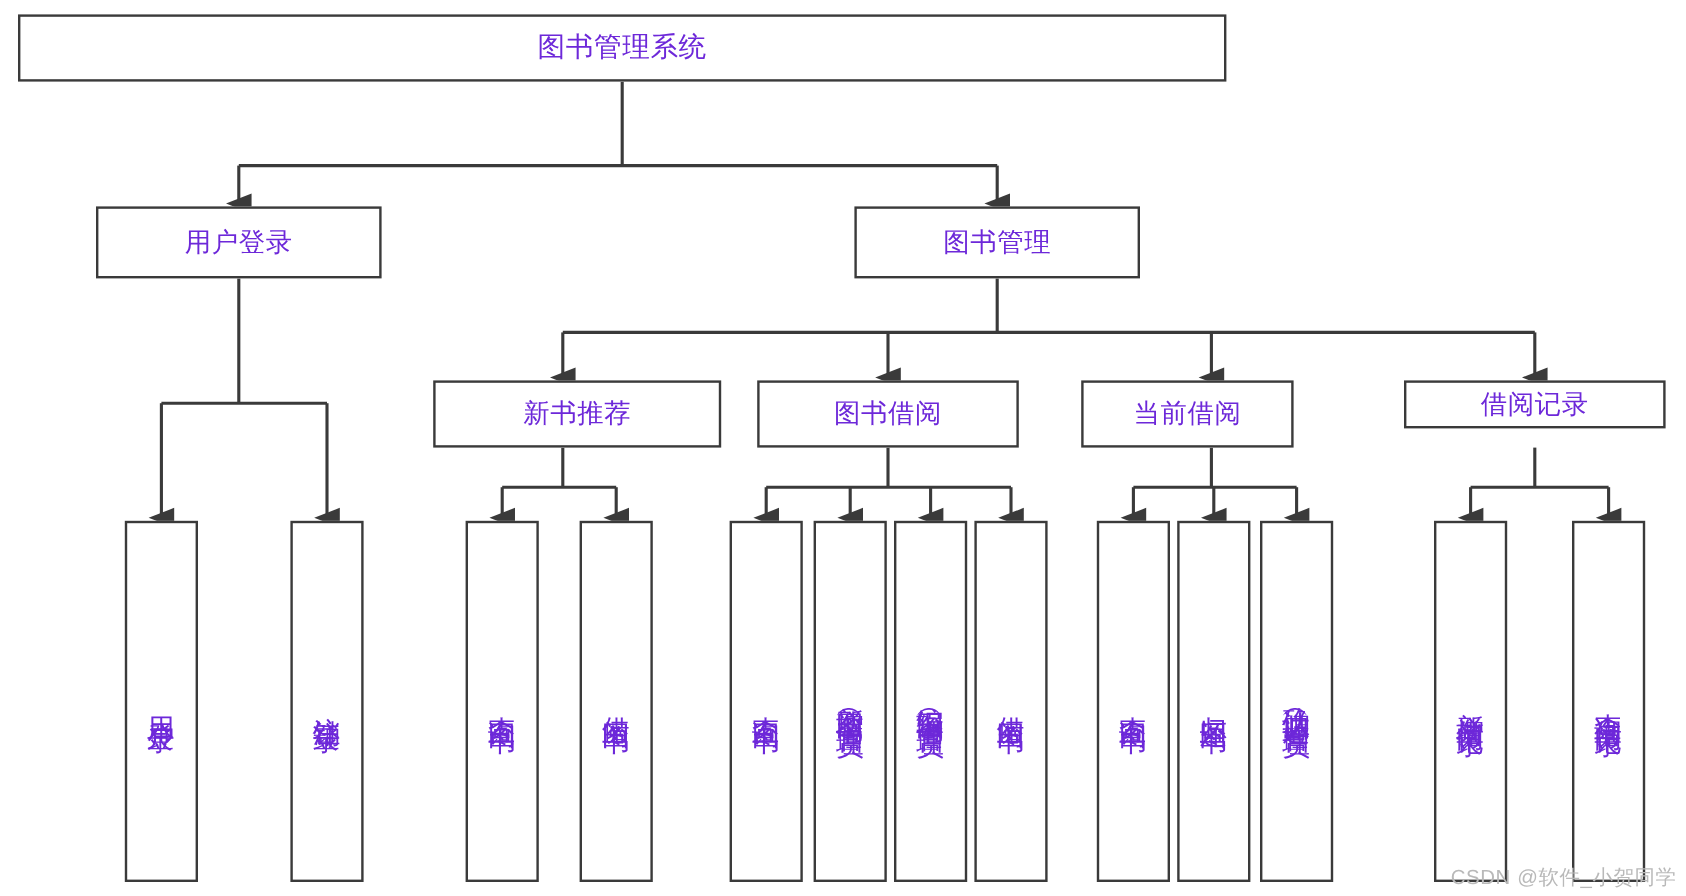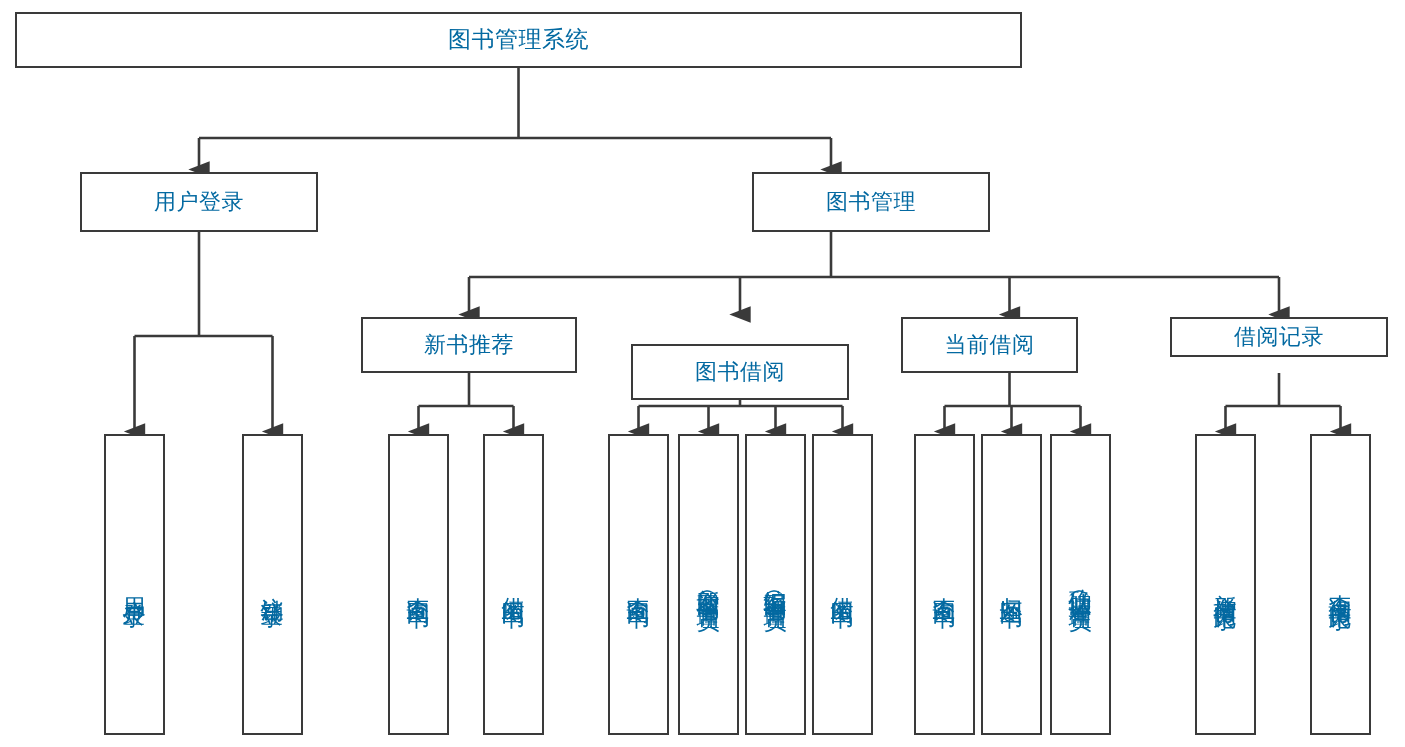--- a/index.html
+++ b/index.html
@@ -31,21 +31,21 @@
     position: absolute;
     box-sizing: border-box;
     border: 2.5px solid #3a3a3a;
     background: #ffffff;
     display: flex;
     align-items: center;
     justify-content: center;
     overflow: hidden;
   }
   .node-label {
-    color: #0369a1;
+    color: #6d28d9;
     text-align: center;
     line-height: 1.18;
     white-space: nowrap;
     letter-spacing: 0.5px;
   }
   .node-root .node-label {
     font-size: 23px;
   }
   .node-l1 .node-label,
   .node-l2 .node-label {
@@ -125,29 +125,29 @@
   <div id="nodes-layer">
 
     <div class="node-box node-root" id="node-root" style="left: 15px; top: 12px; width: 1007px; height: 56px;">
       <span class="node-label">图书管理系统</span>
     </div>
 
     <div class="node-box node-l1" id="node-l1-0" style="left: 80px; top: 172px; width: 238px; height: 60px;">
       <span class="node-label">用户登录</span>
     </div>
 
-    <div class="node-box node-l1" id="node-l1-1" style="left: 712px; top: 172px; width: 238px; height: 60px; margin-left: 40px;">
+    <div class="node-box node-l1" id="node-l1-1" style="left: 712px; top: 172px; width: 238px; height: 60px;">
       <span class="node-label">图书管理</span>
     </div>
 
-    <div class="node-box node-l2" id="node-l2-0" style="left: 361px; top: 317px; width: 216px; height: 56px;">
+    <div class="node-box node-l2" id="node-l2-0" style="left: 361px; top: 317px; width: 240px; height: 56px;">
       <span class="node-label">新书推荐</span>
     </div>
 
-    <div class="node-box node-l2" id="node-l2-1" style="left: 631px; top: 317px; width: 218px; height: 56px; margin-top: 27px;">
+    <div class="node-box node-l2" id="node-l2-1" style="left: 631px; top: 317px; width: 218px; height: 56px;">
       <span class="node-label">图书借阅</span>
     </div>
 
     <div class="node-box node-l2" id="node-l2-2" style="left: 901px; top: 317px; width: 177px; height: 56px;">
       <span class="node-label">当前借阅</span>
     </div>
 
     <div class="node-box node-l2" id="node-l2-3" style="left: 1170px; top: 317px; width: 218px; height: 40px;">
       <span class="node-label">借阅记录</span>
     </div>
@@ -187,14 +187,15 @@
     </div>
     <div class="node-box node-leaf" id="node-leaf-11" style="left: 1195px; top: 434px; width: 61px; height: 301px;">
       <span class="node-label">新增借阅记录</span>
     </div>
     <div class="node-box node-leaf" id="node-leaf-12" style="left: 1310px; top: 434px; width: 61px; height: 301px;">
       <span class="node-label">查询借阅记录</span>
     </div>
 
   </div>
 
+  <div class="watermark">CSDN @软件_小贺同学</div>
 
 </div>
 
 </body></html>

